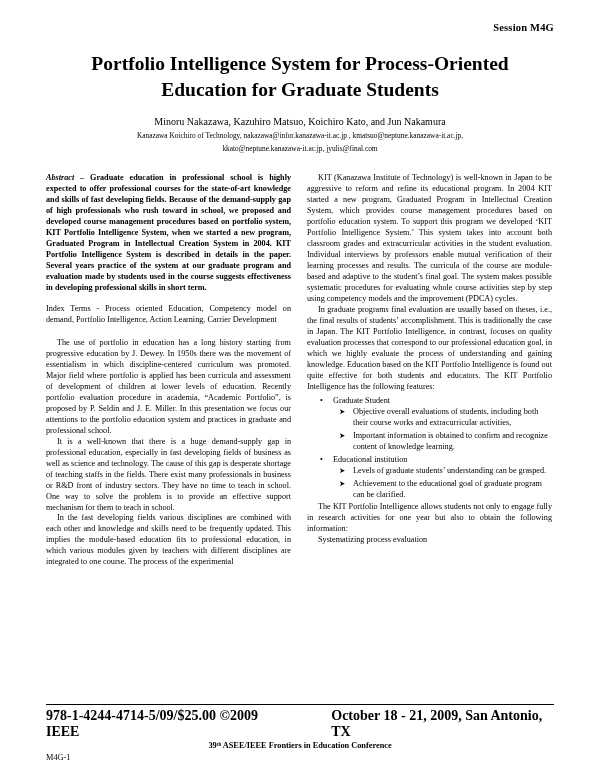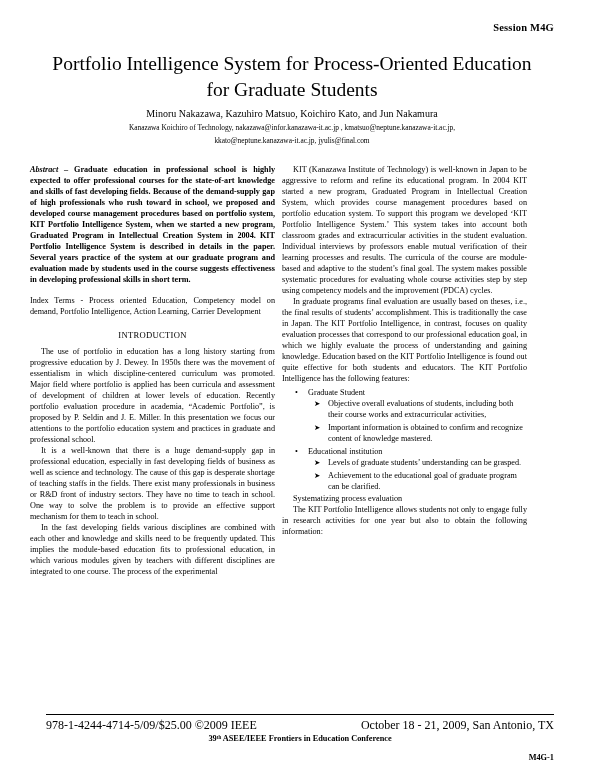--- a/index.html
+++ b/index.html
@@ -12,50 +12,50 @@
     background: #ffffff;
     font-family: "Liberation Serif", serif;
     color: #000000;
     position: relative;
   }
   .page {
     position: relative;
     width: 600px;
     height: 776px;
     box-sizing: border-box;
-    padding: 22px 46px 0 30px;
+    padding: 22px 46px 0 46px;
   }
   .session-line {
     text-align: right;
     font-weight: bold;
     font-size: 10.5px;
     letter-spacing: 0.2px;
     margin-bottom: 18px;
   }
   .title {
     text-align: center;
     font-size: 19.5px;
     line-height: 1.32;
-    font-weight: normal;
-    margin: 0 10px 6px 10px;
+    font-weight: bold;
+    margin: 0 10px 14px 10px;
   }
   .authors {
     text-align: center;
     font-size: 10px;
     margin-bottom: 4px;
   }
   .affil {
     text-align: center;
     font-size: 7.4px;
     line-height: 1.45;
     margin: 0 12px 2px 12px;
   }
   .columns {
     display: flex;
-    gap: 7px;
+    gap: 16px;
     margin-top: 18px;
   }
   .col {
     width: 245px;
     font-size: 8.2px;
     line-height: 1.34;
     text-align: justify;
   }
   .abstract {
     font-weight: bold;
@@ -128,35 +128,35 @@
     bottom: 14px;
     font-size: 8.4px;
   }
   .footer-rule {
     border-top: 1px solid #000;
     margin-bottom: 3px;
   }
   .footer-row {
     display: flex;
     justify-content: space-between;
-    font-weight: normal;
-    font-size: 12px;
+    font-weight: bold;
+    font-size: 14px;
     gap: 48px;
   }
   .footer-center {
     text-align: center;
     font-weight: bold;
     font-size: 8.3px;
     margin-top: 1px;
   }
   .footer-page {
-    text-align: right;
-    font-weight: bold;
+    text-align: left;
+    font-weight: normal;
     font-size: 8.3px;
-    margin-top: 10px;
+    margin-top: 3px;
   }
 </style>
 </head>
 <body>
 
 <div class="page">
 
   <div class="session-line">Session M4G</div>
 
   <h1 class="title">Portfolio Intelligence System for Process-Oriented Education for Graduate Students</h1>
@@ -165,21 +165,20 @@
   <div class="affil">Kanazawa Koichiro of Technology, nakazawa@infor.kanazawa-it.ac.jp , kmatsuo@neptune.kanazawa-it.ac.jp,</div>
   <div class="affil">kkato@neptune.kanazawa-it.ac.jp, jyulis@final.com</div>
 
   <div class="columns">
 
     <div class="col">
       <div class="abstract"><span class="lead">Abstract</span><span> – </span><span>Graduate education in professional school is highly expected to offer professional courses for the state-of-art knowledge and skills of fast developing fields. Because of the demand-supply gap of high professionals who rush toward in school, we proposed and developed course management procedures based on portfolio system, KIT Portfolio Intelligence System, when we started a new program, Graduated Program in Intellectual Creation System in 2004. KIT Portfolio Intelligence System is described in details in the paper. Several years practice of the system at our graduate program and evaluation made by students used in the course suggests effectiveness in developing professional skills in short term.</span></div>
 
       <div class="indexterms"><span class="lead">Index Terms</span><span> - </span><span>Process oriented Education, Competency model on demand, Portfolio Intelligence, Action Learning, Carrier Development</span></div>
 
-      <div class="sec-head">INTRODUCTION</div>
 
       <p class="body-par">The use of portfolio in education has a long history starting from progressive education by J. Dewey. In 1950s there was the movement of essentialism in which discipline-centered curriculum was promoted. Major field where portfolio is applied has been curricula and assessment of development of children at lower levels of education. Recently portfolio evaluation procedure in academia, “Academic Portfolio”, is proposed by P. Seldin and J. E. Miller. In this presentation we focus our attentions to the portfolio education system and practices in graduate and professional school.</p>
       <p class="body-par">It is a well-known that there is a huge demand-supply gap in professional education, especially in fast developing fields of business as well as science and technology. The cause of this gap is desperate shortage of teaching staffs in the fields. There exist many professionals in business or R&amp;D front of industry sectors. They have no time to teach in school. One way to solve the problem is to provide an effective support mechanism for them to teach in school.</p>
       <p class="body-par">In the fast developing fields various disciplines are combined with each other and knowledge and skills need to be frequently updated. This implies the module-based education fits to professional education, in which various modules given by teachers with different disciplines are integrated to one course. The process of the experimental</p>
     </div>
 
     <div class="col">
       <p class="body-par">KIT (Kanazawa Institute of Technology) is well-known in Japan to be aggressive to reform and refine its educational program. In 2004 KIT started a new program, Graduated Program in Intellectual Creation System, which provides course management procedures based on portfolio education system. To support this program we developed ‘KIT Portfolio Intelligence System.’ This system takes into account both classroom grades and extracurricular activities in the student evaluation. Individual interviews by professors enable mutual verification of their learning processes and results. The curricula of the course are module-based and adaptive to the student’s final goal. The system makes possible systematic procedures for evaluating whole course activities step by step using competency models and the improvement (PDCA) cycles.</p>
       <p class="body-par">In graduate programs final evaluation are usually based on theses, i.e., the final results of students’ accomplishment. This is traditionally the case in Japan. The KIT Portfolio Intelligence, in contrast, focuses on quality evaluation processes that correspond to our professional education goal, in which we highly evaluate the process of understanding and gaining knowledge. Education based on the KIT Portfolio Intelligence is found out quite effective for both students and educators. The KIT Portfolio Intelligence has the following features:</p>
 
@@ -187,42 +186,42 @@
         <li>
           <span class="bullet-mark">•</span>
           <span>Graduate Student</span>
           <ul class="sub">
             <li>
               <span class="arrow-mark">➤</span>
               <span>Objective overall evaluations of students, including both their course works and extracurricular activities,</span>
             </li>
             <li>
               <span class="arrow-mark">➤</span>
-              <span>Important information is obtained to confirm and recognize content of knowledge mastered.</span>
+              <span>Important information is obtained to confirm and recognize content of knowledge learning.</span>
             </li>
           </ul>
         </li>
         <li>
           <span class="bullet-mark">•</span>
           <span>Educational institution</span>
           <ul class="sub">
             <li>
               <span class="arrow-mark">➤</span>
               <span>Levels of graduate students’ understanding can be grasped.</span>
             </li>
             <li>
               <span class="arrow-mark">➤</span>
               <span>Achievement to the educational goal of graduate program can be clarified.</span>
             </li>
           </ul>
         </li>
       </ul>
 
+      <p class="body-par tail-line">The KIT Portfolio Intelligence allows students not only to engage fully in research activities for one year but also to obtain the following information:</p>
       <p class="body-par">Systematizing process evaluation</p>
-      <p class="body-par tail-line">The KIT Portfolio Intelligence allows students not only to engage fully in research activities for one year but also to obtain the following information:</p>
     </div>
 
   </div>
 
   <div class="footer">
     <div class="footer-rule"></div>
     <div class="footer-row">
       <span>978-1-4244-4714-5/09/$25.00 ©2009 IEEE</span>
       <span>October 18 - 21, 2009, San Antonio, TX</span>
     </div>

